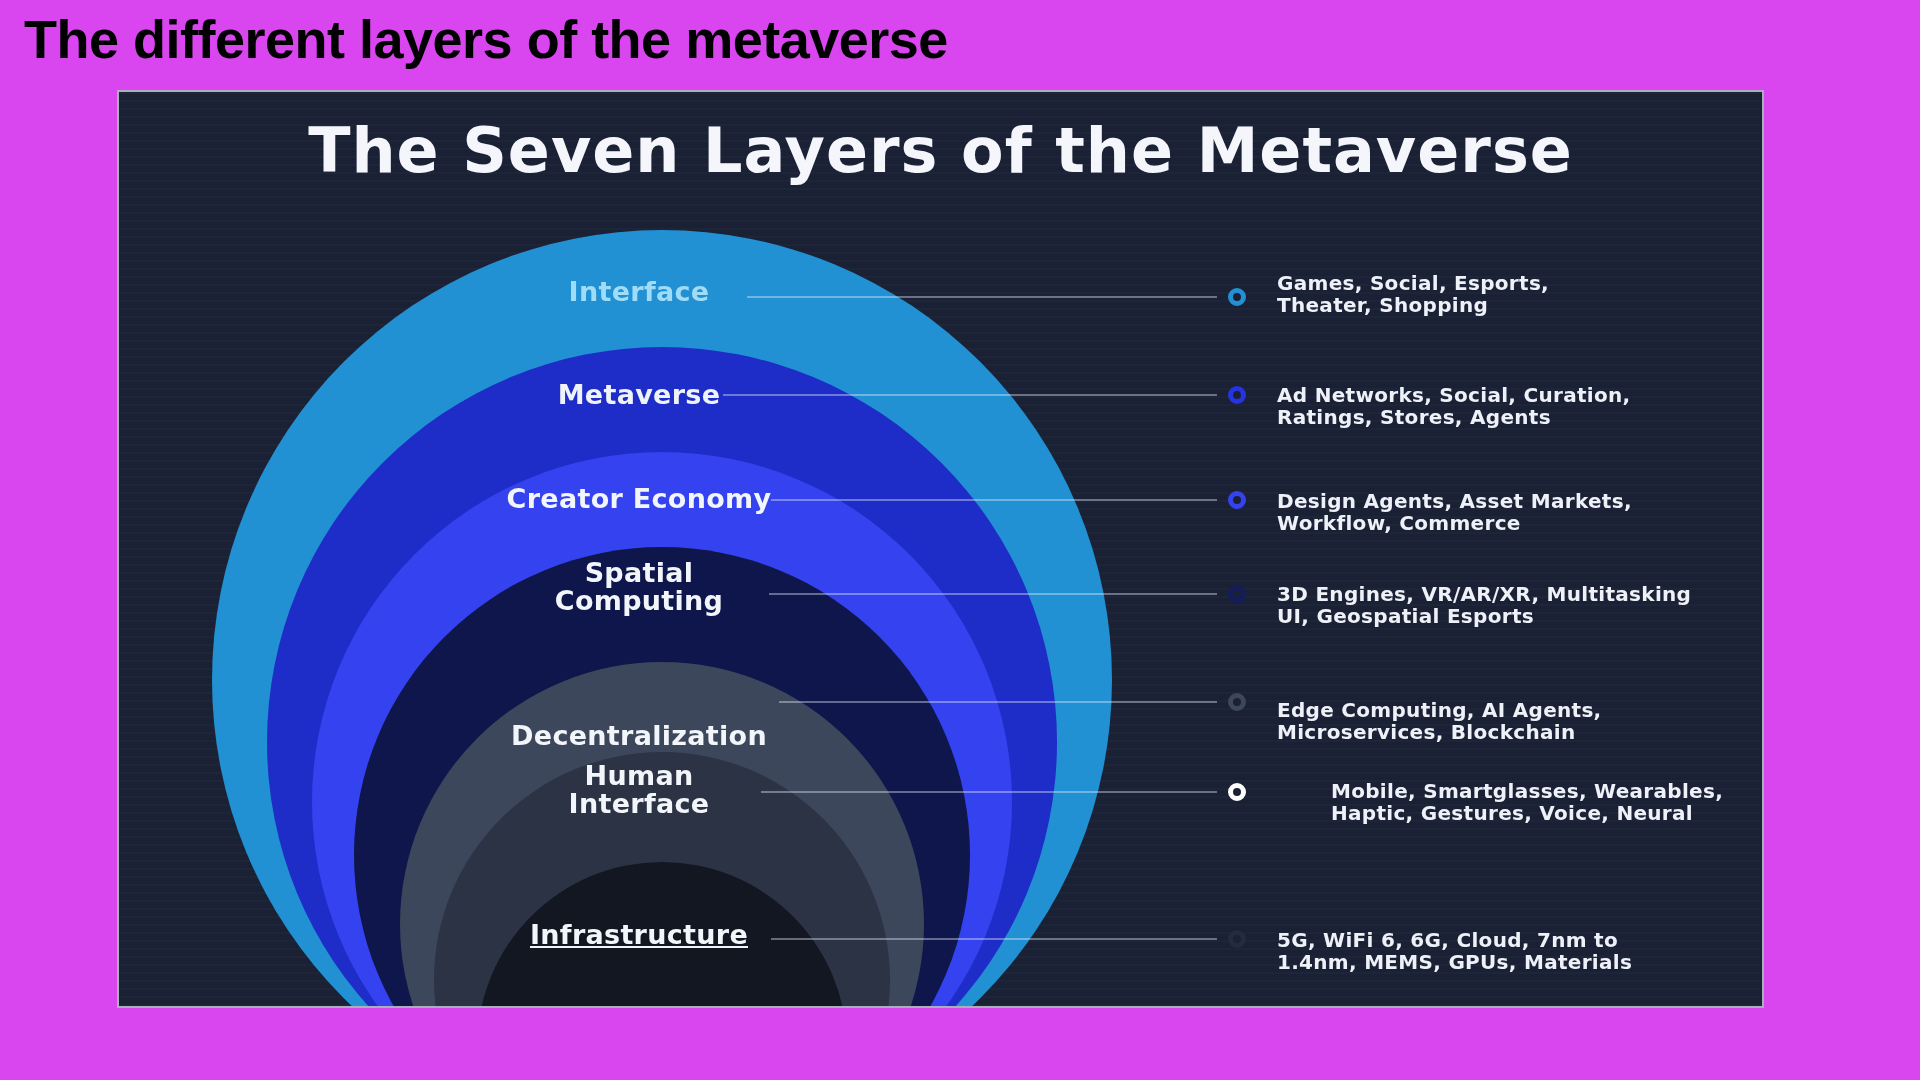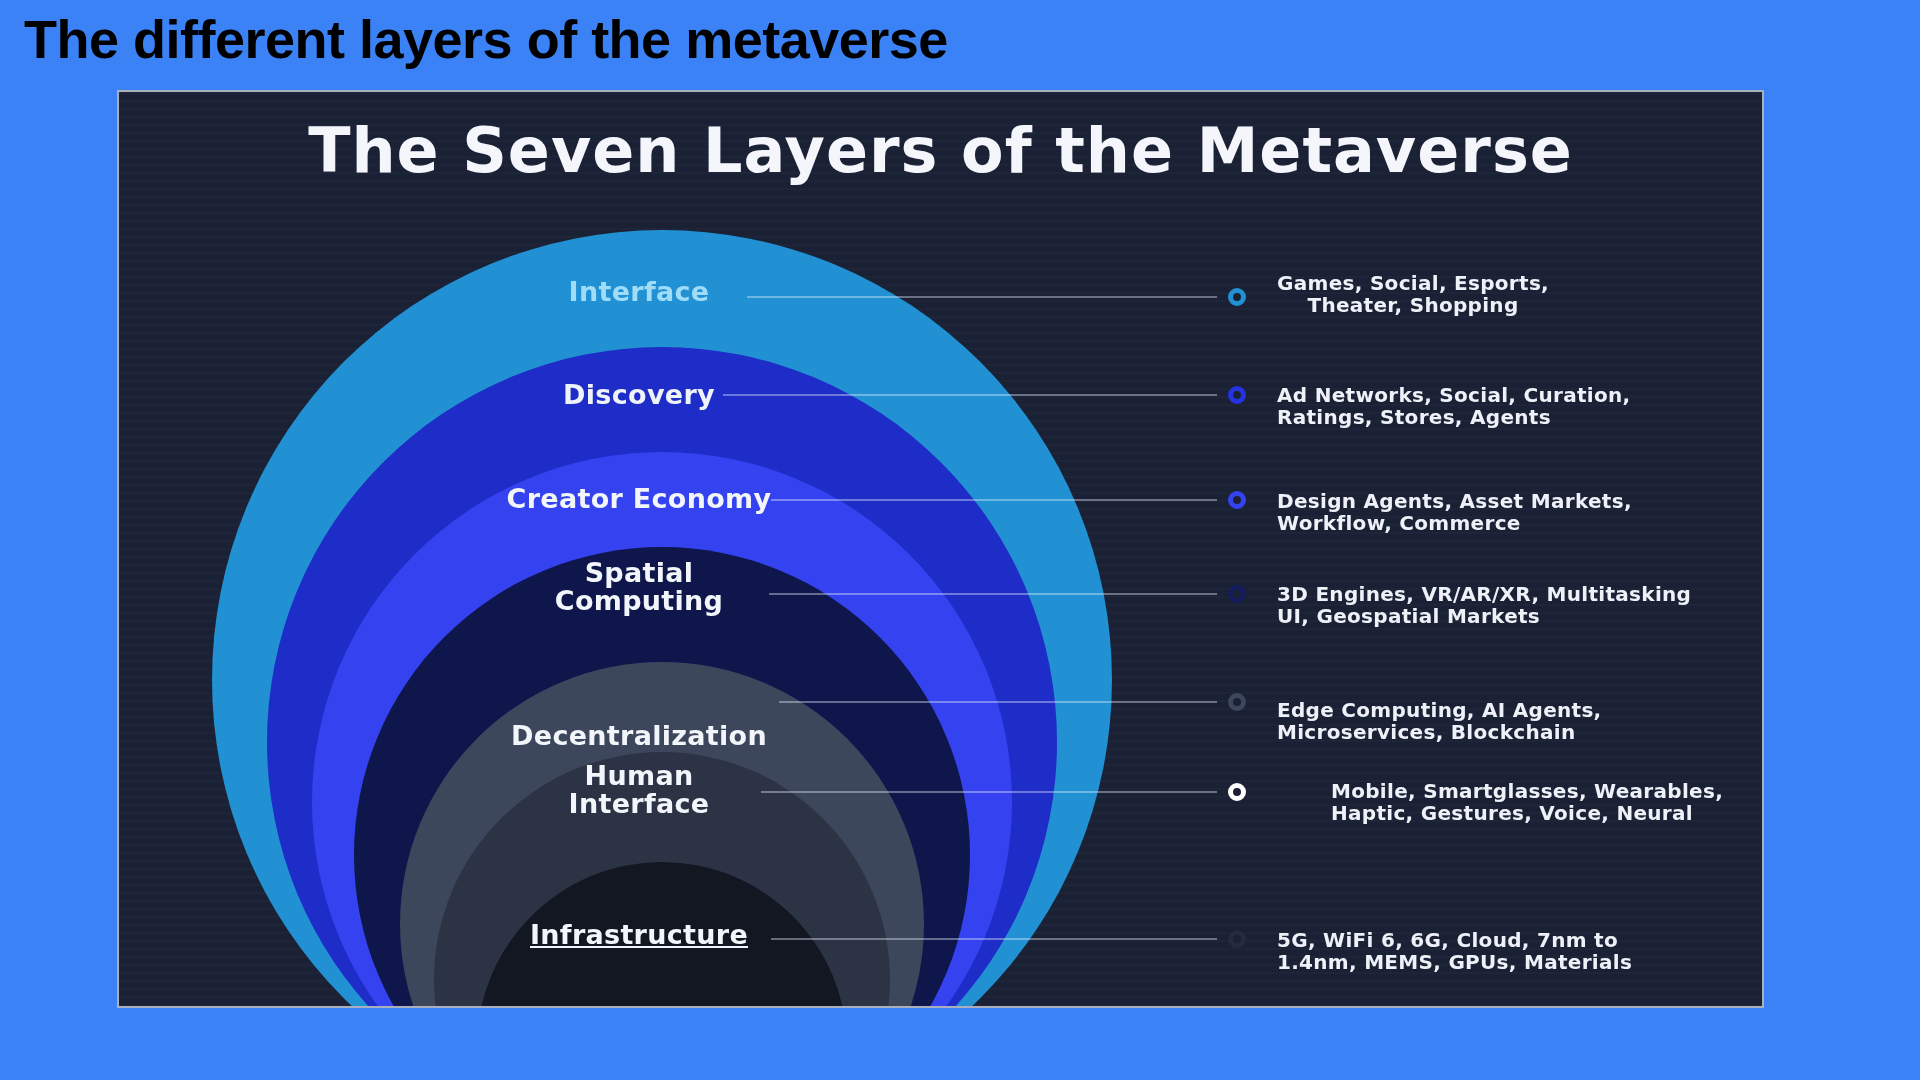--- a/index.html
+++ b/index.html
@@ -1,17 +1,17 @@
 <!DOCTYPE html>
 <html><head>
 <meta charset="utf-8">
 <style>
   html,body{margin:0;padding:0;background:#ffffff;width:1920px;height:1080px;overflow:hidden;
             font-family:"DejaVu Sans","Liberation Sans",sans-serif;}
-  .slide{position:relative;width:1920px;height:1080px;background:#3b82f6;}
+  .slide{position:relative;width:1920px;height:1080px;background:#d946ef;}
   .slide-title{position:absolute;left:24px;top:8px;font-size:54px;font-weight:700;color:#000000;
                letter-spacing:-0.5px;font-family:"Liberation Sans",sans-serif;}
   .panel{position:absolute;left:117px;top:90px;width:1647px;height:918px;background:#1a2135;
          overflow:hidden;border:2px solid #a9afbc;box-sizing:border-box;
          background-image:repeating-linear-gradient(180deg,rgba(255,255,255,0.02) 0 2px,rgba(0,0,0,0.0) 2px 8px);}
   .ig-title{position:absolute;left:0;top:22px;width:100%;text-align:center;font-size:62px;font-weight:800;
             color:#f4f6fb;letter-spacing:1px;}
   .circle{position:absolute;border-radius:50%;}
   .layer-label{position:absolute;transform:translate(-50%,-50%);text-align:center;font-size:27px;
                font-weight:700;line-height:28px;white-space:pre-line;letter-spacing:0.3px;}
@@ -34,21 +34,21 @@
 
     <div class="circle" style="left: 93px; top: 138px; width: 900px; height: 900px; background: rgb(33, 145, 211);"></div>
     <div class="circle" style="left: 148px; top: 255px; width: 790px; height: 790px; background: rgb(30, 44, 200);"></div>
     <div class="circle" style="left: 193px; top: 360px; width: 700px; height: 700px; background: rgb(52, 67, 239);"></div>
     <div class="circle" style="left: 235px; top: 455px; width: 616px; height: 616px; background: rgb(14, 22, 75);"></div>
     <div class="circle" style="left: 281px; top: 570px; width: 524px; height: 524px; background: rgb(61, 71, 92);"></div>
     <div class="circle" style="left: 315px; top: 660px; width: 456px; height: 456px; background: rgb(43, 51, 69);"></div>
     <div class="circle" style="left: 358px; top: 770px; width: 370px; height: 370px; background: rgb(18, 23, 34);"></div>
 
     <div class="layer-label" style="left: 520px; top: 200px; color: rgb(158, 220, 248);">Interface</div>
-    <div class="layer-label" style="left: 520px; top: 303px; color: rgb(238, 243, 250);">Discovery</div>
+    <div class="layer-label" style="left: 520px; top: 303px; color: rgb(238, 243, 250);">Metaverse</div>
     <div class="layer-label" style="left: 520px; top: 407px; color: rgb(242, 245, 250);">Creator Economy</div>
     <div class="layer-label" style="left: 520px; top: 495px; color: rgb(242, 245, 250);">Spatial
 Computing</div>
     <div class="layer-label" style="left: 520px; top: 644px; color: rgb(242, 245, 250);">Decentralization</div>
     <div class="layer-label" style="left: 520px; top: 698px; color: rgb(242, 245, 250);">Human
 Interface</div>
     <div class="layer-label" style="left: 520px; top: 843px; color: rgb(242, 245, 250); text-decoration: underline;">Infrastructure</div>
 
     <div class="conn-line" style="left:628px;top:204px;width:470px;"></div>
     <div class="conn-line" style="left:604px;top:302px;width:494px;"></div>
@@ -59,28 +59,28 @@
     <div class="conn-line" style="left:652px;top:846px;width:446px;"></div>
 
     <div class="marker" style="left: 1109px; top: 196px; border-color: rgb(33, 145, 211);"></div>
     <div class="marker" style="left: 1109px; top: 294px; border-color: rgb(37, 51, 224);"></div>
     <div class="marker" style="left: 1109px; top: 399px; border-color: rgb(52, 67, 239);"></div>
     <div class="marker" style="left: 1109px; top: 493px; border-color: rgb(19, 29, 94);"></div>
     <div class="marker" style="left: 1109px; top: 601px; border-color: rgb(61, 71, 92);"></div>
     <div class="marker" style="left: 1109px; top: 691px; border-color: rgb(255, 255, 255);"></div>
     <div class="marker" style="left: 1109px; top: 838px; border-color: rgb(35, 43, 61);"></div>
 
-    <div class="desc" style="left:1158px;top:180px;text-align:center;">Games, Social, Esports,
+    <div class="desc" style="left:1158px;top:180px;">Games, Social, Esports,
 Theater, Shopping</div>
     <div class="desc" style="left:1158px;top:292px;">Ad Networks, Social, Curation,
 Ratings, Stores, Agents</div>
     <div class="desc" style="left:1158px;top:398px;">Design Agents, Asset Markets,
 Workflow, Commerce</div>
     <div class="desc" style="left:1158px;top:491px;">3D Engines, VR/AR/XR, Multitasking
-UI, Geospatial Markets</div>
+UI, Geospatial Esports</div>
     <div class="desc" style="left:1158px;top:598px;margin-top:9px;">Edge Computing, AI Agents,
 Microservices, Blockchain</div>
     <div class="desc" style="left:1212px;top:688px;">Mobile, Smartglasses, Wearables,
 Haptic, Gestures, Voice, Neural</div>
     <div class="desc" style="left:1158px;top:837px;">5G, WiFi 6, 6G, Cloud, 7nm to
 1.4nm, MEMS, GPUs, Materials</div>
 
   </div>
 </div>
 

